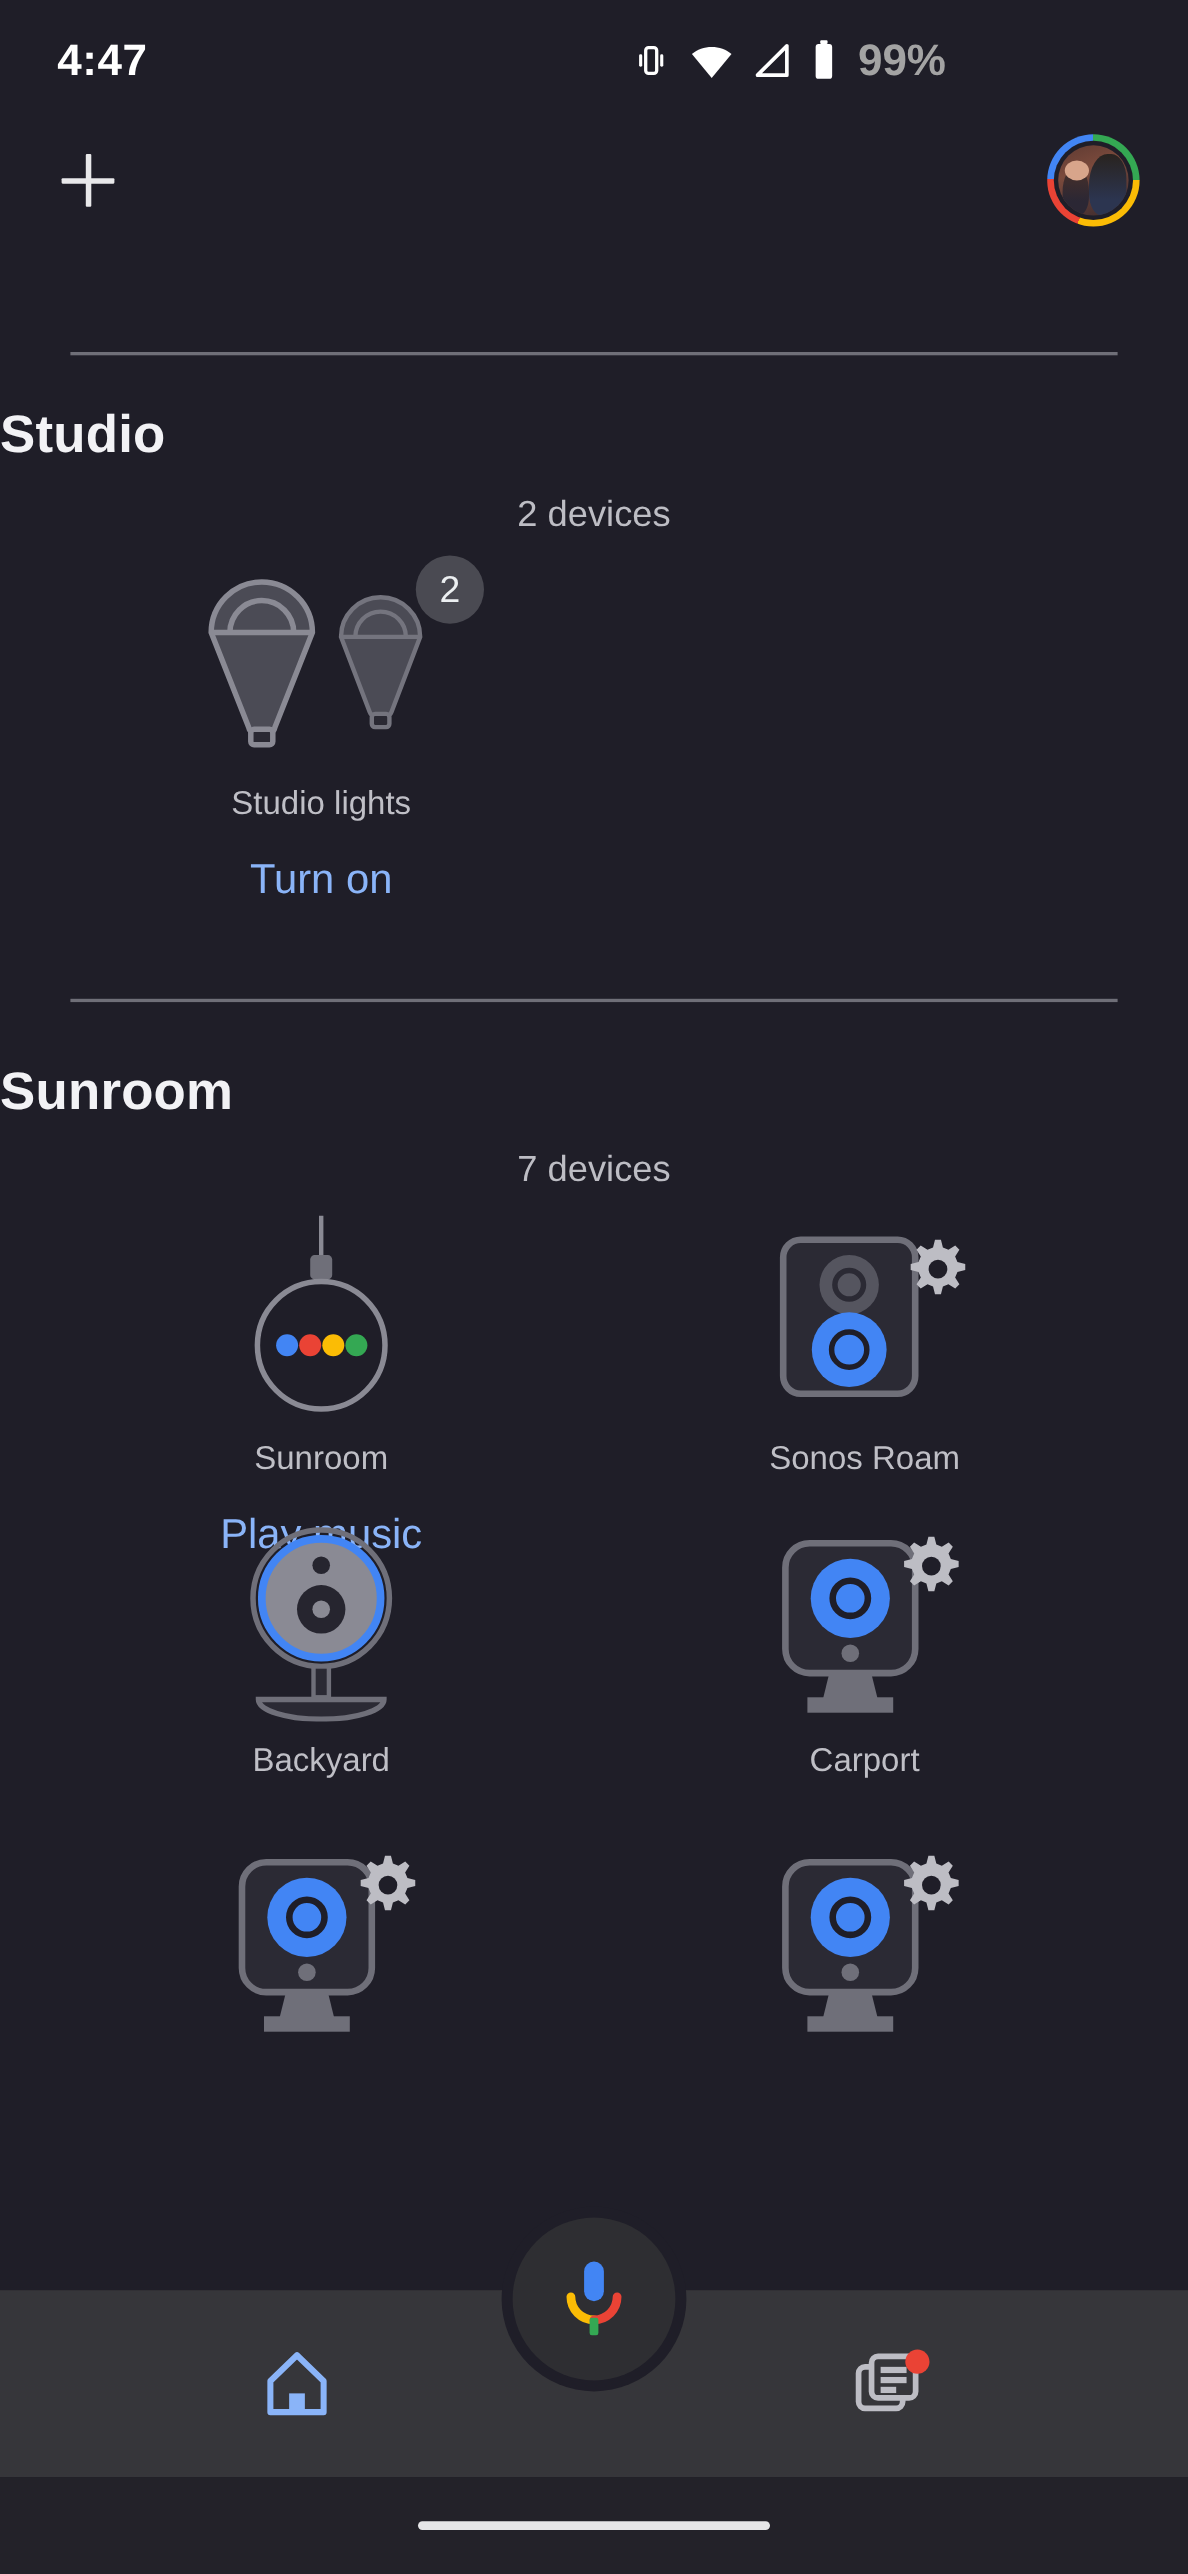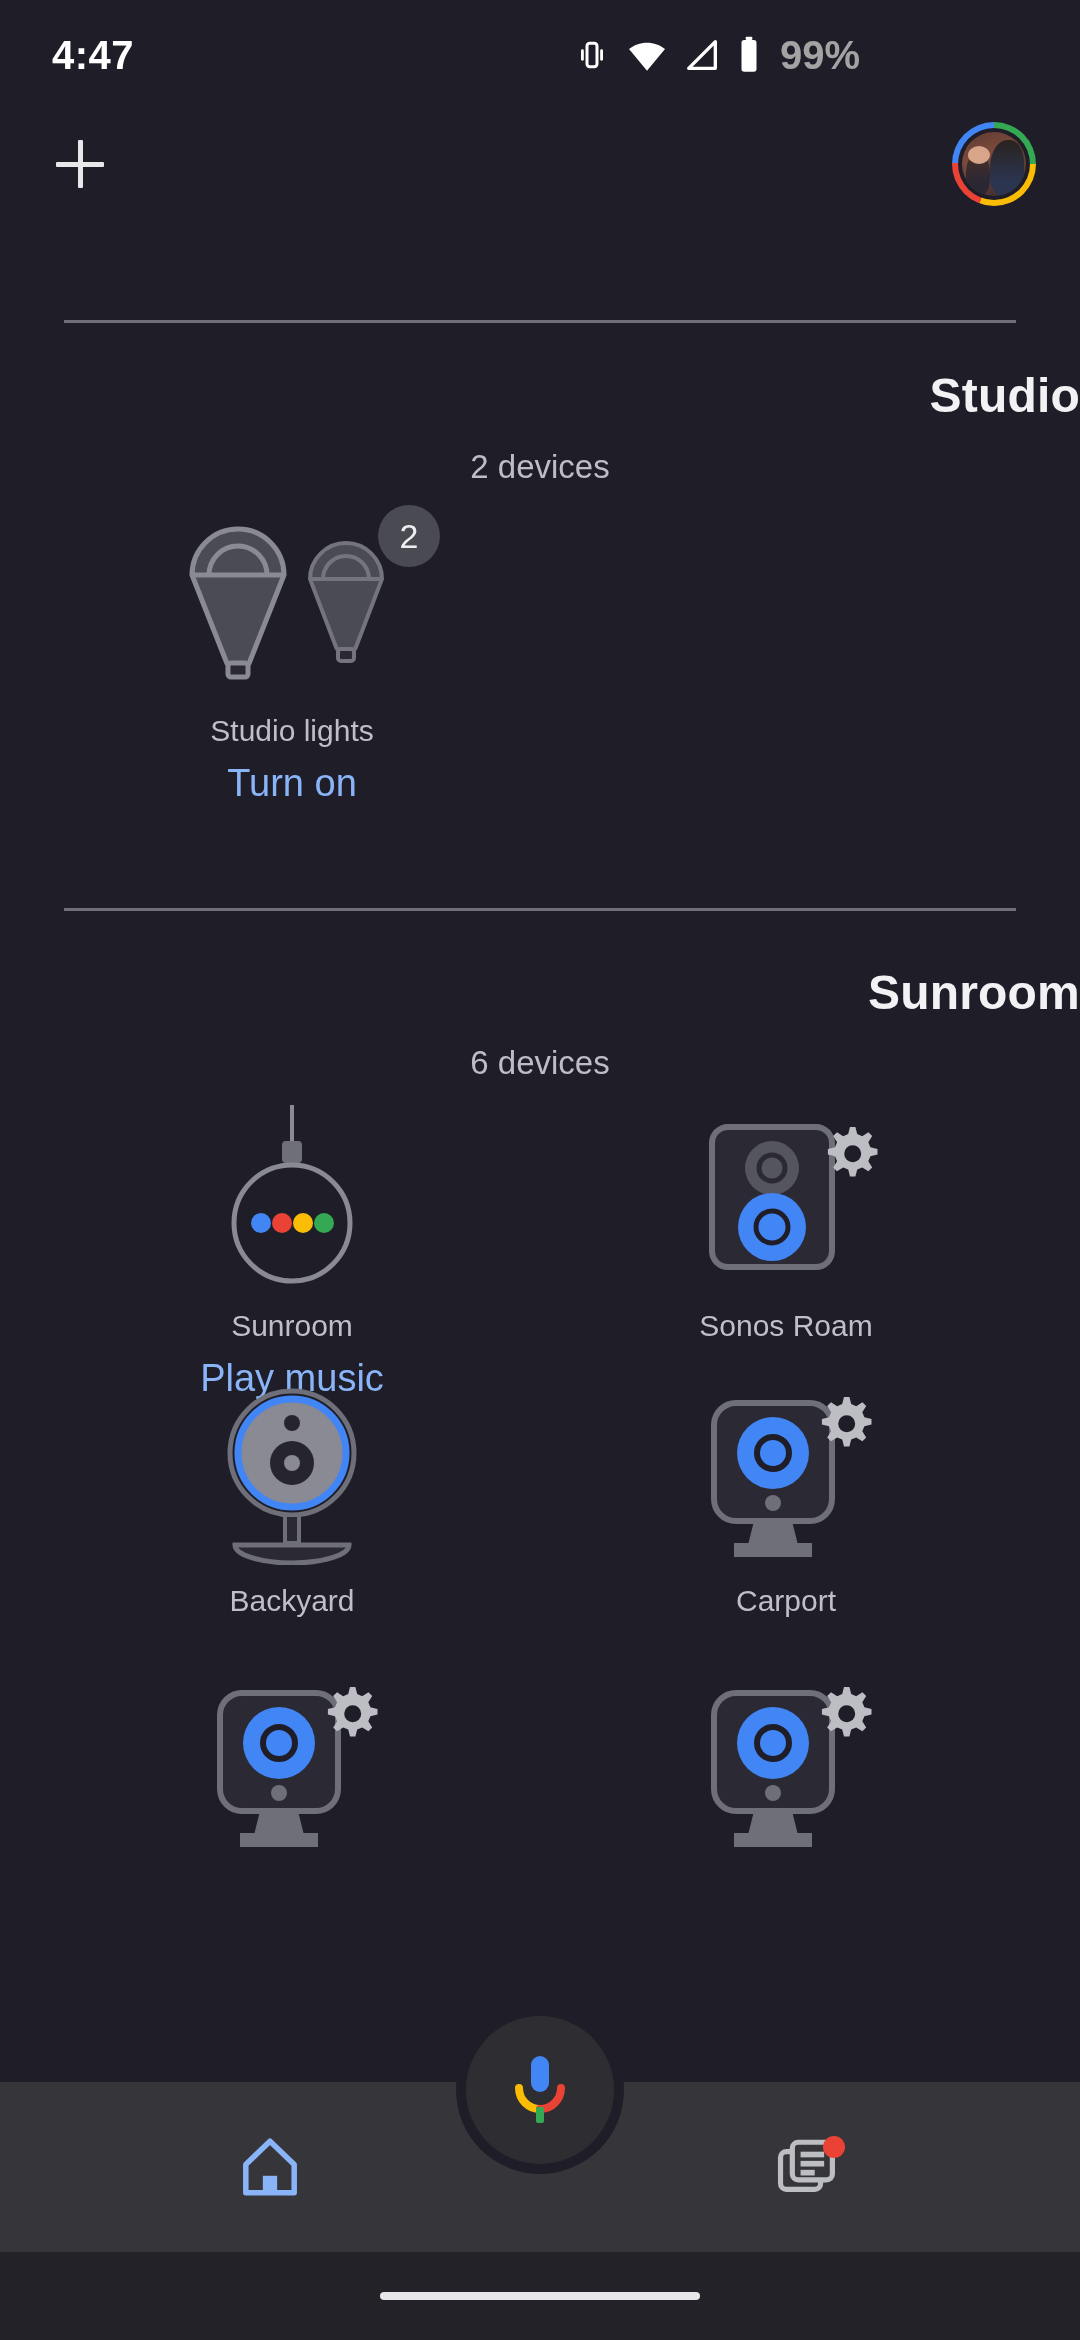--- a/index.html
+++ b/index.html
@@ -74,37 +74,37 @@
 
   .divider {
     position:absolute; left:64px; width:952px; height:3px;
     background:#6f6f78;
   }
   .divider.d1 { top:320px; }
   .divider.d2 { top:908px; }
 
   
   .room-title {
-    position:absolute; width:1080px; text-align:right;
+    position:absolute; width:1080px; text-align:left;
     color:#f2f2f5; font-size:48px; font-weight:700; letter-spacing:0.2px;
   }
   .room-sub {
     position:absolute; width:1080px; text-align:center;
     color:#bdbdc4; font-size:33px; font-weight:400;
   }
 
   
   .tile { position:absolute; width:460px; display:flex; flex-direction:column; align-items:center; cursor:pointer; }
   .tile .icon-box { height:200px; display:flex; align-items:center; justify-content:center; position:relative; width:100%; }
   .tile .dev-name {
     margin-top:14px; color:#bfbfc6; font-size:30px; font-weight:400;
     text-align:center; white-space:nowrap;
   }
   .tile .dev-action {
-    margin-top:14px; color:#8ab4f8; font-size:38px; font-weight:500;
+    margin-top:31px; color:#8ab4f8; font-size:38px; font-weight:500;
     text-align:center; white-space:nowrap;
   }
 
   
   .bulbs { position:relative; width:260px; height:170px; }
   .badge2 {
     position:absolute; right:-18px; top:-10px;
     width:62px; height:62px; border-radius:50%;
     background:#4a4a52; color:#eceff1;
     display:flex; align-items:center; justify-content:center;
@@ -212,21 +212,21 @@
         <div class="badge2">2</div>
       </div>
     </div>
     <div class="dev-name">Studio lights</div>
     <div class="dev-action">Turn on</div>
   </div>
 
   <div class="divider d2"></div>
 
   <div class="room-title" style="top:965px;">Sunroom</div>
-  <div class="room-sub" style="top:1044px;">6 devices</div>
+  <div class="room-sub" style="top:1044px;">7 devices</div>
 
   <div class="tile" style="left:62px; top:1095px;">
     <div class="icon-box">
       <div>
         <svg width="160" height="180" viewBox="0 0 160 180">
           <line x1="80" y1="0" x2="80" y2="38" stroke="#8a8a94" stroke-width="4"></line>
           <rect x="70" y="36" width="20" height="22" rx="4" fill="#6f6f79"></rect>
           <circle cx="80" cy="118" r="58" fill="none" stroke="#8a8a94" stroke-width="5"></circle>
           <circle cx="49" cy="118" r="10" fill="#4285f4"></circle>
           <circle cx="70" cy="118" r="10" fill="#ea4335"></circle>

